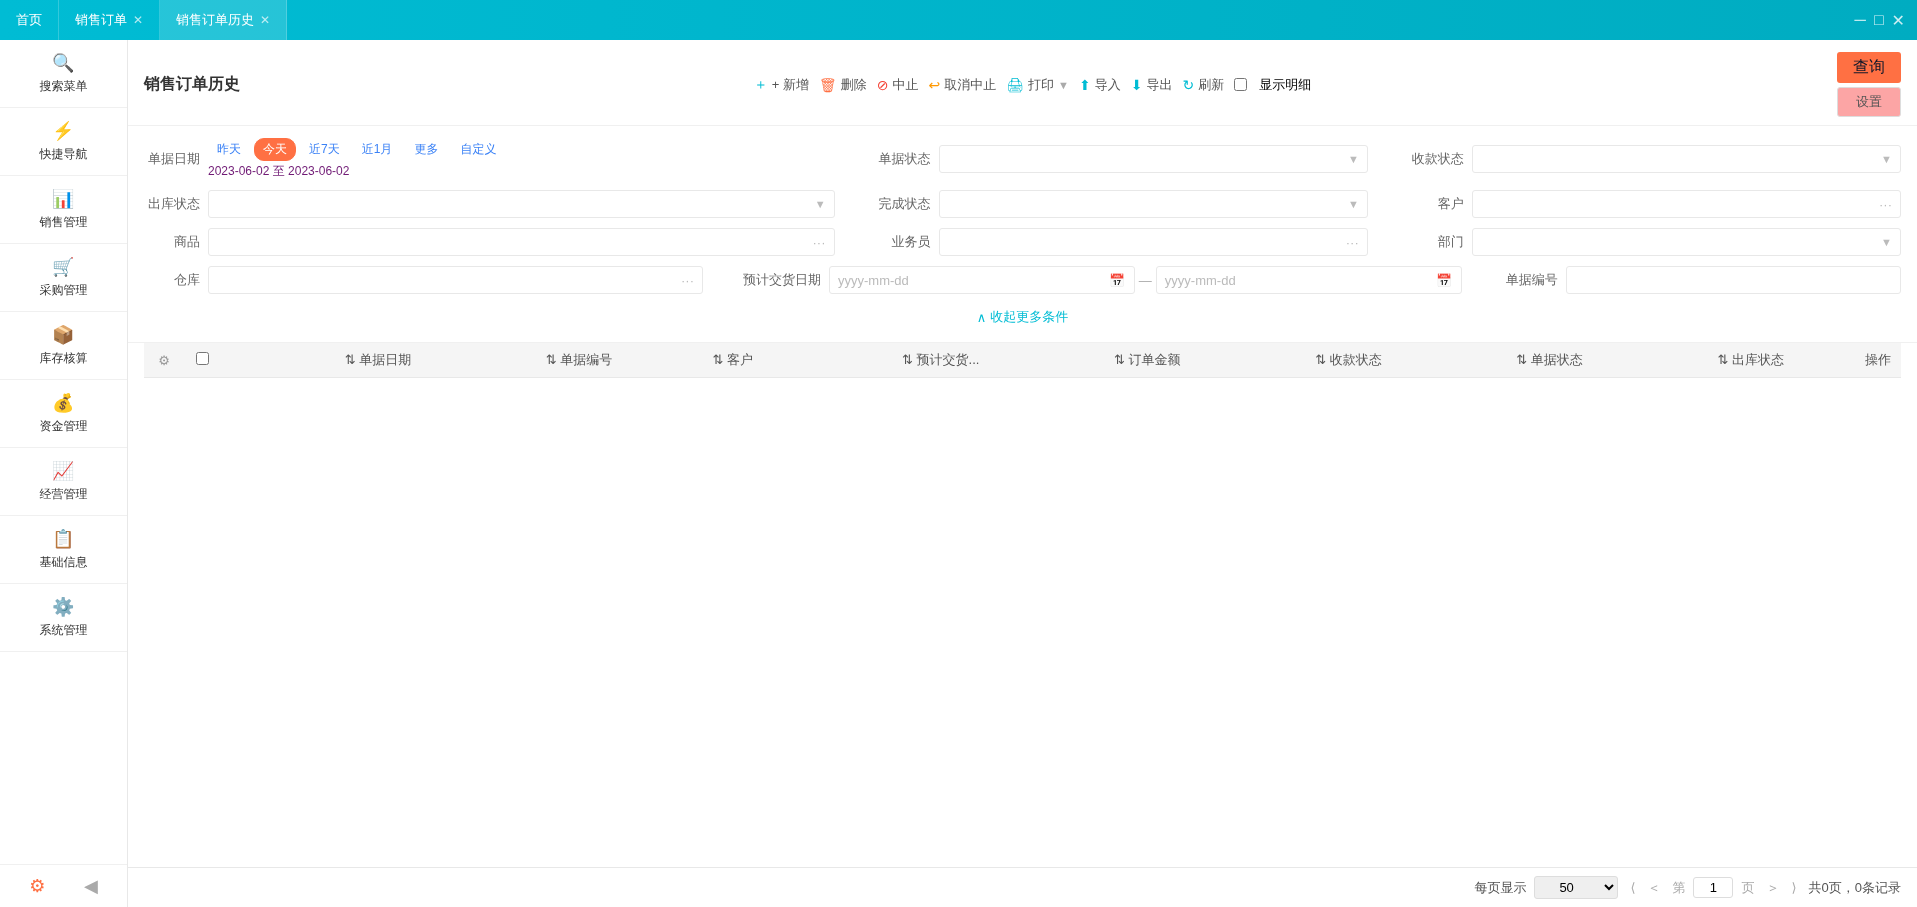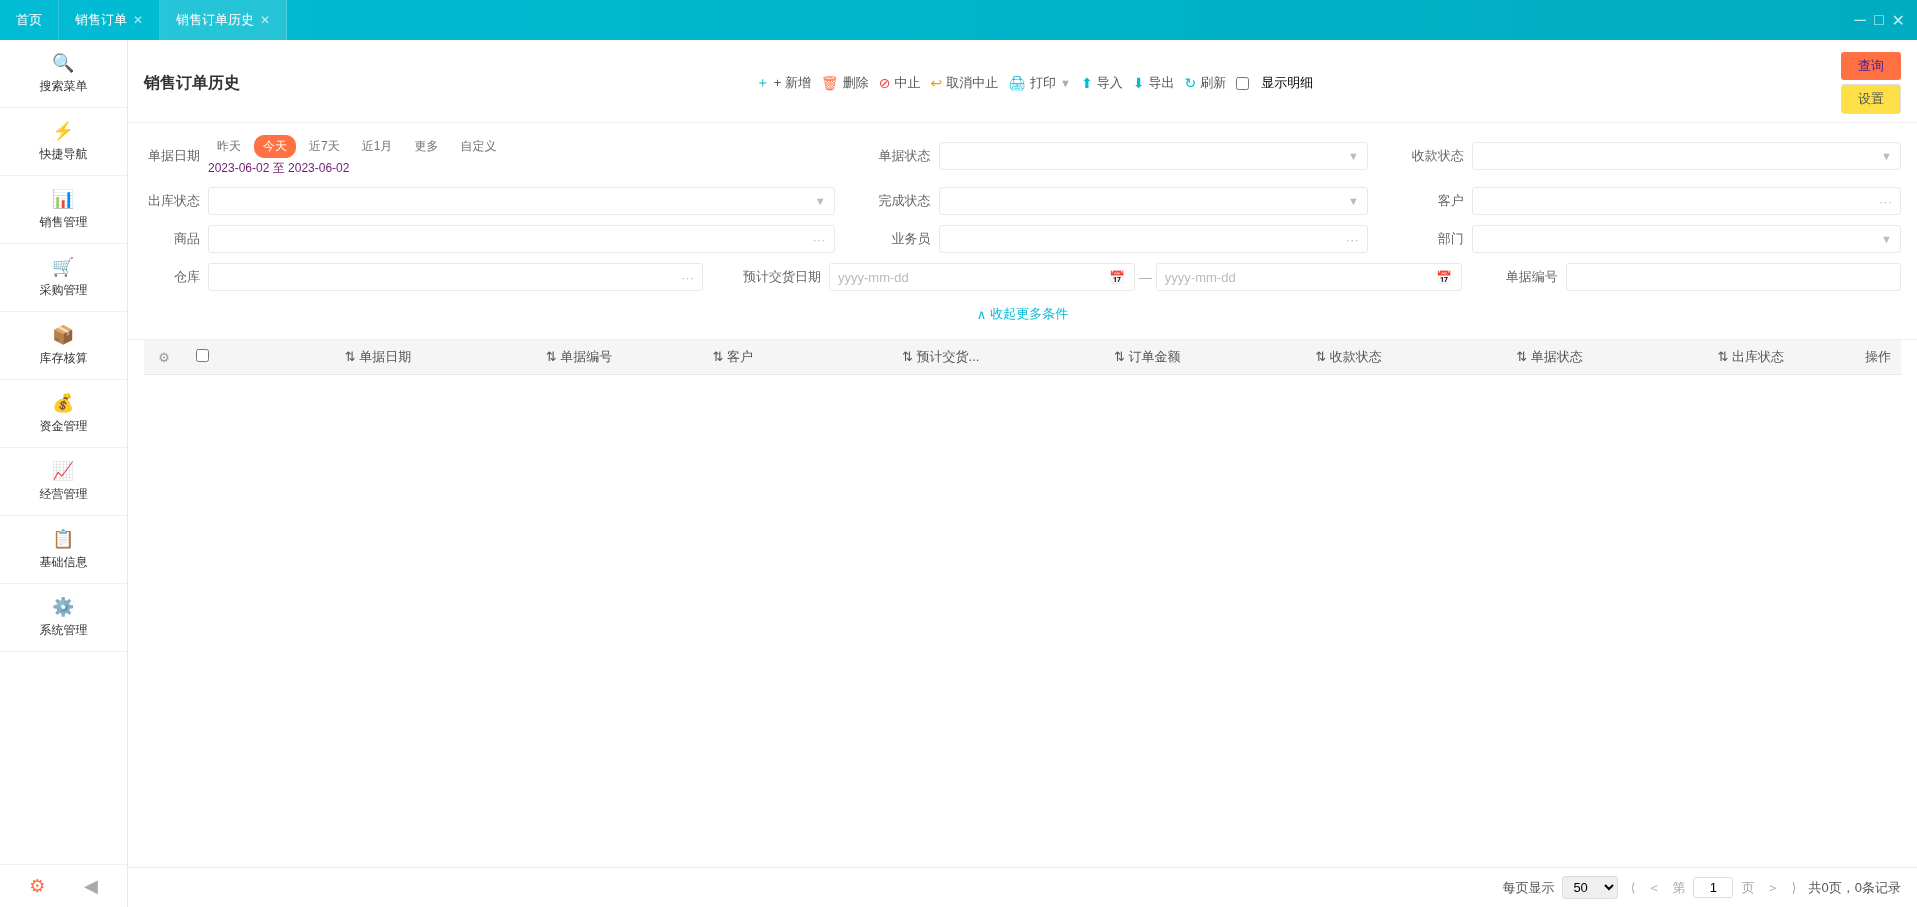--- a/index.html
+++ b/index.html
@@ -121,29 +121,29 @@
       gap: 4px;
       cursor: pointer;
       color: #555;
       font-size: 12px;
       white-space: nowrap;
     }
     .toolbar-btn .icon { font-size: 14px; color: #00bcd4; }
     .toolbar-btn.orange .icon { color: #ff7043; }
     .btn-query {
       background: #ff7043;
-      color: #4c1d95;
+      color: #0f172a;
       border: none;
       padding: 5px 16px;
       border-radius: 3px;
       cursor: pointer;
-      font-size: 13px;
+      font-size: 16px;
     }
     .btn-set {
-      background: #fde047;
+      background: #fca5a5;
       color: #555;
       border: 1px solid #ddd;
       padding: 5px 16px;
       border-radius: 3px;
       cursor: pointer;
       font-size: 13px;
     }
     .show-detail-check {
       display: flex;
       align-items: center;
@@ -193,21 +193,21 @@
     .filter-control .placeholder { color: #bbb; flex: 1; }
     .filter-control .arrow { color: #bbb; font-size: 11px; margin-left: auto; }
     .filter-control .dots { color: #bbb; margin-left: auto; }
     .date-btn {
       padding: 2px 8px;
       border-radius: 3px;
       cursor: pointer;
       font-size: 12px;
       margin-right: 4px;
       border: 1px solid transparent;
-      color: #737373;
+      color: #3b82f6;
     }
     .date-btn.active {
       background: #ff7043;
       color: white;
       border-color: #ff7043;
       border-radius: 10px;
     }
     .date-range {
       font-size: 12px;
       color: #701a75;
@@ -286,21 +286,21 @@
       padding: 8px 16px;
       border-top: 1px solid #e8e8e8;
       background: white;
       gap: 8px;
       flex-shrink: 0;
     }
     .footer-label { color: #555; font-size: 13px; }
     .footer-select {
       border: 1px solid #ddd;
       border-radius: 3px;
-      padding: 2px 6px;
+      padding: 2px 20px;
       font-size: 13px;
       cursor: pointer;
     }
     .footer-nav {
       display: flex;
       align-items: center;
       gap: 4px;
       color: #555;
     }
     .footer-nav span { cursor: pointer; color: #aaa; padding: 2px 4px; }

